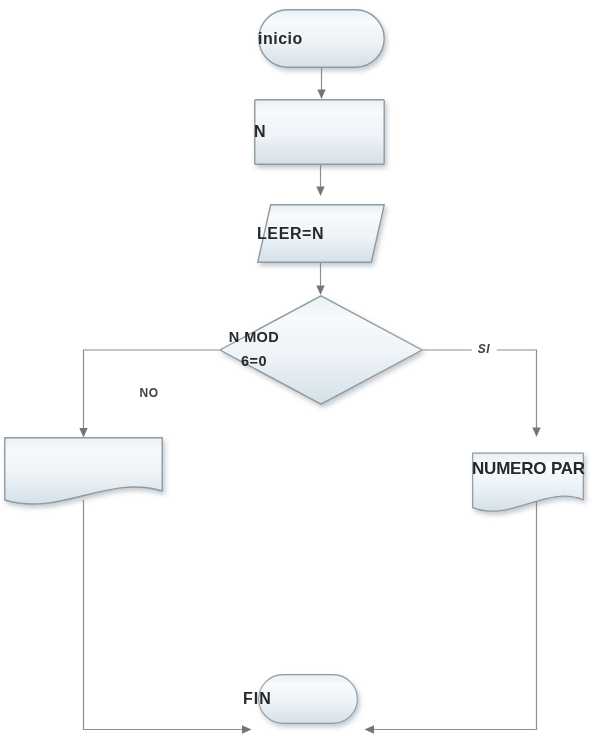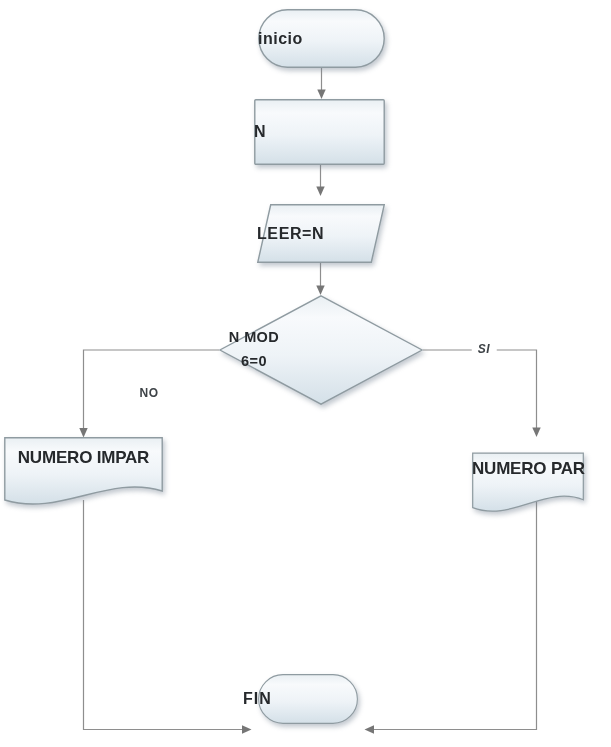--- a/index.html
+++ b/index.html
@@ -84,21 +84,20 @@
     <svg class="shape" viewBox="0 0 204 110">
       <polygon points="102,0.9 203.1,55 102,109.1 0.9,55" fill="url(#shapeFill)" stroke="#8f9ba1" stroke-width="1.4"></polygon>
     </svg>
     <span class="label">N MOD 6=0</span>
   </div>
 
   <div class="node node-doc" style="left:4px;top:437px;width:159px;height:72px;">
     <svg class="shape" viewBox="0 0 159 72">
       <path d="M0.8,0.8 H158.2 V54 C104,37 56,80 0.8,63 Z" fill="url(#shapeFill)" stroke="#8f9ba1" stroke-width="1.4"></path>
     </svg>
-    <span class="label">NUMERO IMPAR</span>
   </div>
 
   <div class="node node-doc" style="left:472px;top:448px;width:112px;height:72px;">
     <svg class="shape" viewBox="0 0 128 72">
       <path d="M0.8,0.8 H127.2 V54 C84,37 45,80 0.8,63 Z" fill="url(#shapeFill)" stroke="#8f9ba1" stroke-width="1.4"></path>
     </svg>
     <span class="label">NUMERO PAR</span>
   </div>
 
   <div class="node node-fin" style="left:243px;top:674px;width:130px;height:50px;">

